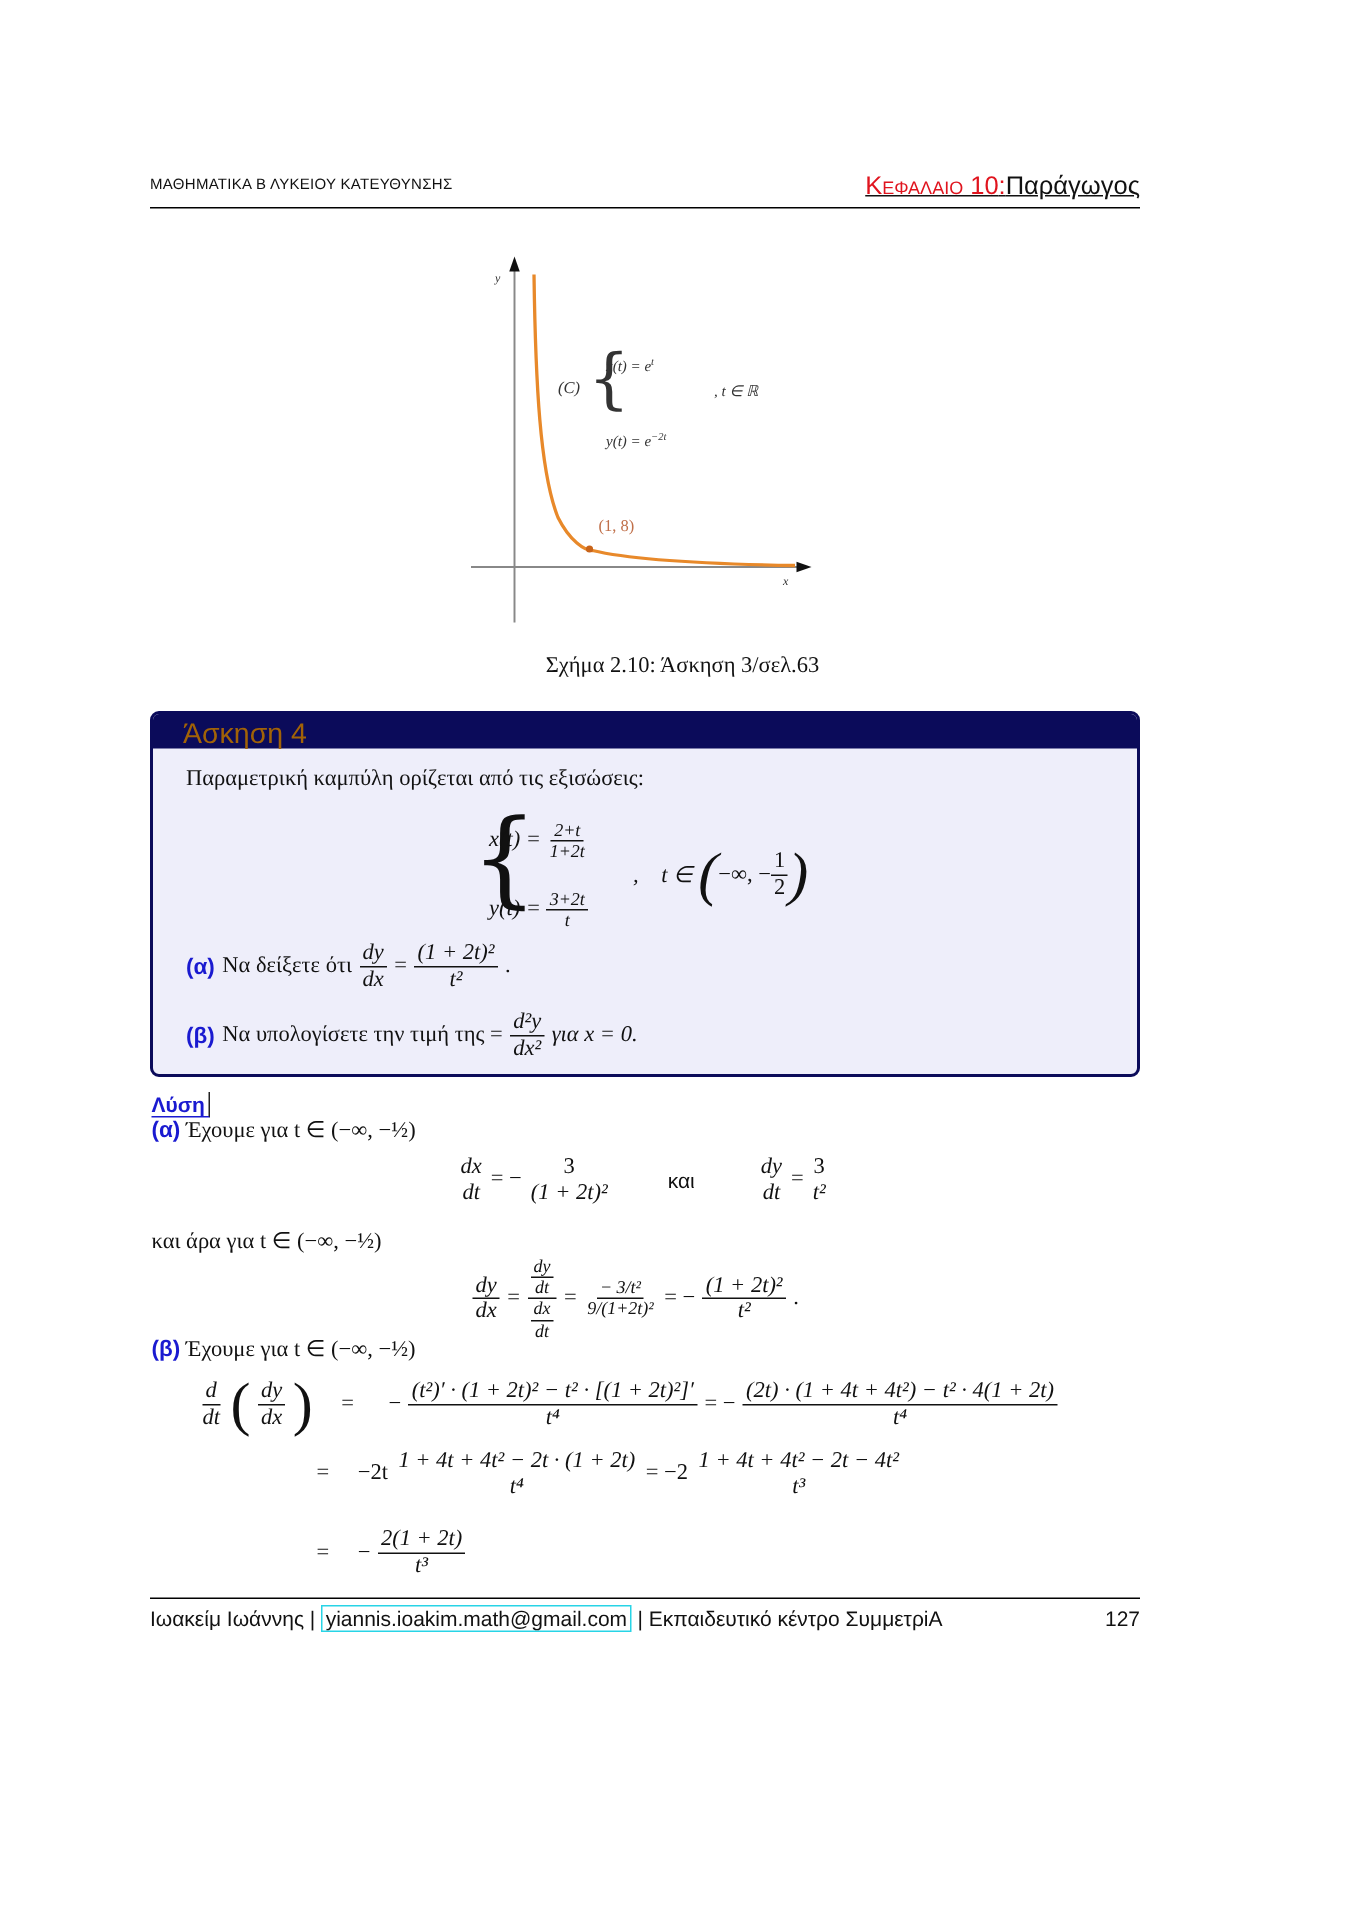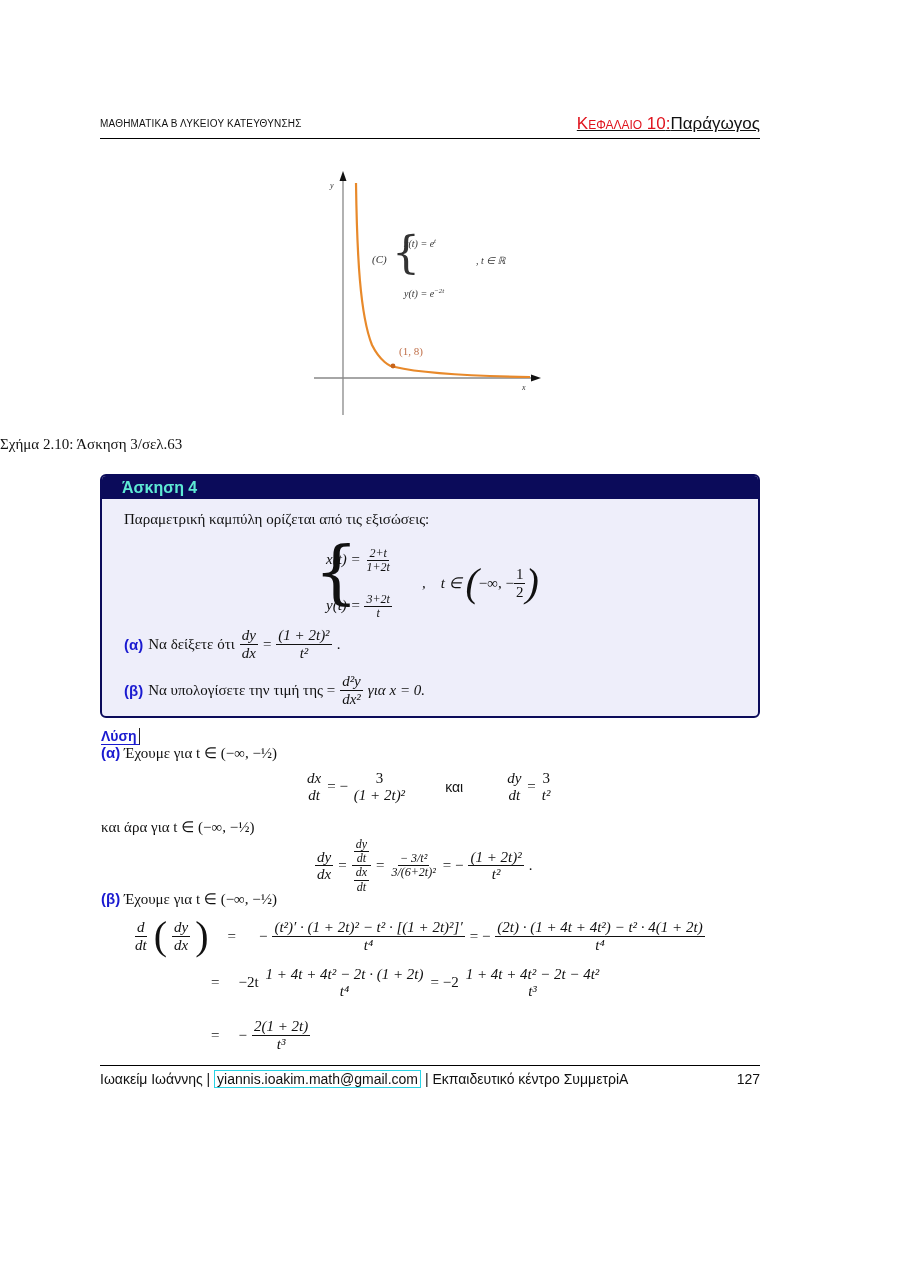--- a/index.html
+++ b/index.html
@@ -10,27 +10,27 @@
   .abs { position:absolute; }
 
   
   .hdr-left { left:100px; top:118px; font-size:10px; letter-spacing:0.2px; }
   .hdr-right { right:150px; top:114px; font-size:17px;text-decoration:underline; }
   .hdr-right .chap { color:#e0141e; font-variant:small-caps; }
   .hdr-rule { left:100px; top:138px; width:660px; height:1px; background:#000; }
 
   
   .figure { left:300px; top:165px; width:260px; height:260px; }
-  .caption { left:0; width:910px; top:436px; text-align:left; font-size:15px; }
+  .caption { left:0; width:910px; top:436px; text-align:center; font-size:15px; }
 
   
   .box { left:100px; top:474px; width:660px; height:244px; border:2px solid #0b0b5a;
          border-radius:6px; background:#eeeefa; box-sizing:border-box; overflow:hidden; }
-  .box-title { height:23px; background:#0b0b5a; color:#5eead4; font-weight:bold;
-               font-size:16px; padding:3px 0 0 20px; box-sizing:border-box; }
+  .box-title { height:23px; background:#0b0b5a; color:#a16207; font-weight:normal;
+               font-size:19px; padding:3px 0 0 20px; box-sizing:border-box; }
   .box-body { position:relative; }
 
   .math { font-family:"Liberation Serif", serif; font-style:italic; }
   .up { font-style:normal; }
   .frac { display:inline-flex; flex-direction:column; align-items:center; vertical-align:middle; }
   .frac .num { border-bottom:1px solid #111; padding:0 2px; line-height:1.1; }
   .frac .den { padding:0 2px; line-height:1.1; }
   .small { font-size:12px; }
   .label-blue { color:#1a1ad0; font-family:"Liberation Sans", sans-serif; font-weight:bold; }
 
@@ -179,21 +179,21 @@
           <span class="den">dt</span>
         </span></span>
       <span class="den small"><span class="frac">
           <span class="num">dx</span>
           <span class="den">dt</span>
         </span></span>
     </span>
   <span class="up">=</span>
   <span class="frac small">
       <span class="num">− 3/t²</span>
-      <span class="den">3/(6+2t)²</span>
+      <span class="den">9/(1+2t)²</span>
     </span>
   <span class="up">= −</span>
   <span class="frac">
       <span class="num">(1 + 2t)²</span>
       <span class="den">t²</span>
     </span>
     <span class="up">.</span>
 </div>
 
 <div class="abs serif" style="left:101px;top:890px;font-size:15px;white-space:nowrap;">

